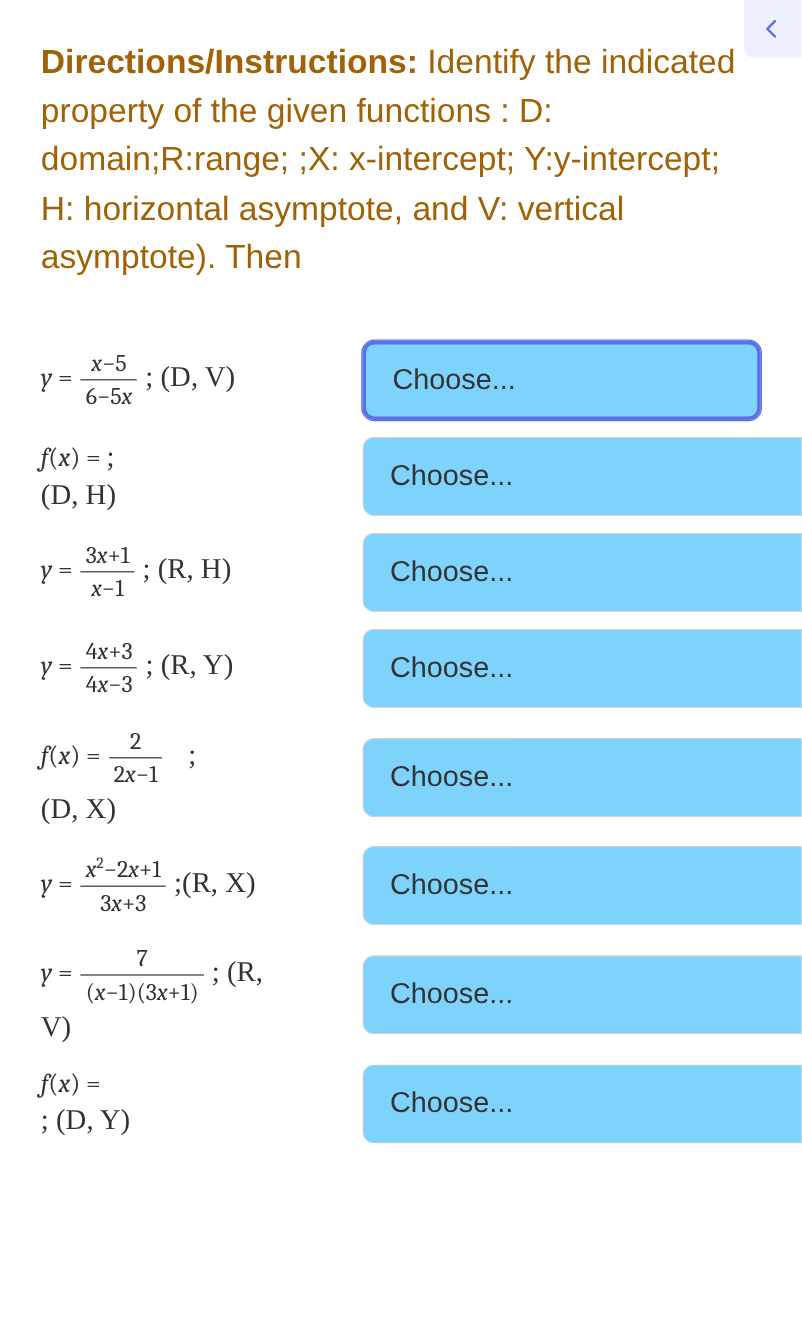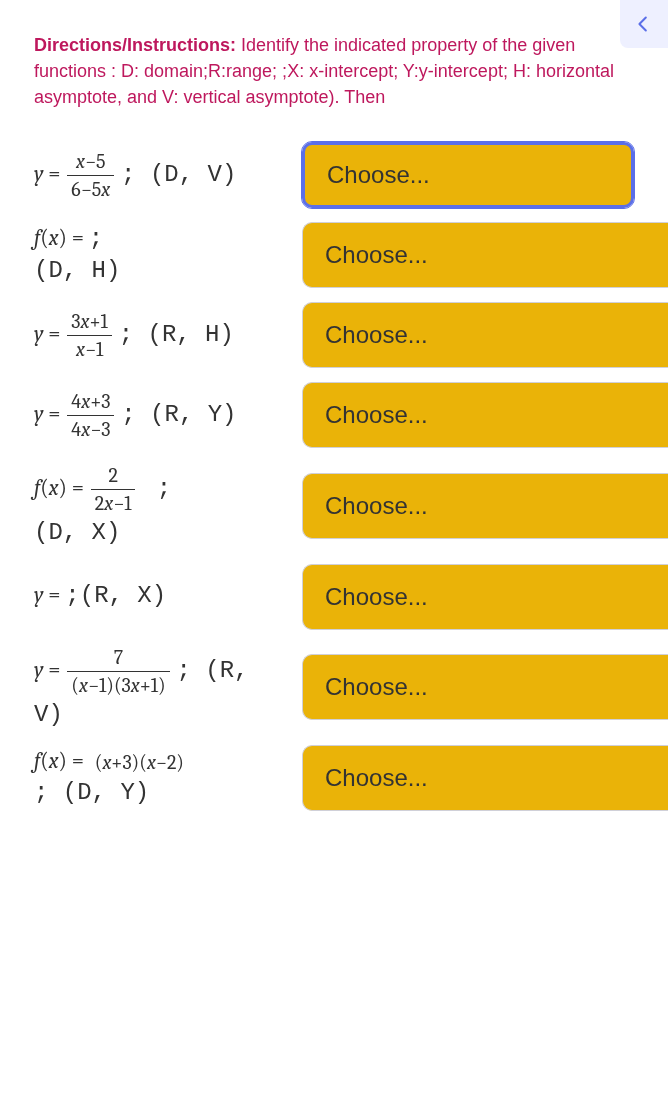--- a/index.html
+++ b/index.html
@@ -21,24 +21,24 @@
     background: #eef0ff;
     border-radius: 0 0 0 8px;
     display: flex;
     align-items: center;
     justify-content: center;
   }
   .content {
     padding: 32px 34px 0 34px;
   }
   .instructions {
-    font-size: 18px;
+    font-size: 28px;
     line-height: 1.45;
-    color: #be185d;
-    margin-bottom: 32px;
+    color: #a16207;
+    margin-bottom: 49px;
   }
   .instructions b { font-weight: 700; }
   .row {
     display: flex;
     align-items: center;
     gap: 22px;
     margin-bottom: 14px;
   }
   .prompt {
     width: 246px;
@@ -53,30 +53,30 @@
     display: inline-block;
     vertical-align: middle;
     text-align: center;
     font-size: 20px;
     margin: 0 2px;
   }
   .frac .num { display:block; padding: 0 4px; border-bottom: 1.5px solid #333; }
   .frac .den { display:block; padding: 0 4px; }
   .sup { font-size: 0.65em; vertical-align: super; }
   .label {
-    font-family: Liberation Mono, monospace;
+    font-family: Liberation Serif, serif;
     font-size: 24px;
     font-style: normal;
   }
   .selector {
     flex: 1;
     min-height: 66px;
     border: 1px solid #d0d0d8;
     border-radius: 10px;
-    background: #eab308;
+    background: #7dd3fc;
     display: flex;
     align-items: center;
     padding: 0 22px;
     font-size: 24px;
     color: #333;
     cursor: pointer;
   }
   .selector.active {
     border: 3px solid #5b6fe8;
     outline: 1px solid #5b6fe8;
@@ -139,40 +139,40 @@
       <span class="i">f</span>(<span class="i">x</span>) = <span class="frac"><span class="num">2</span><span class="den">2<span class="i">x</span>−1</span></span> &nbsp;&nbsp;&nbsp;<span class="label">;</span>
       <br><span class="label">(D, X)</span>
     </div>
     <div class="selector right-clip">
         <span>Choose...</span>
       </div>
   </div>
 
   <div class="row">
     <div class="prompt">
-      <span class="i">y</span> =  <span class="label">;(R, X)</span>
+      <span class="i">y</span> = <span class="frac"><span class="num"><span class="i">x</span><span class="sup">2</span>−2<span class="i">x</span>+1</span><span class="den">3<span class="i">x</span>+3</span></span> <span class="label">;(R, X)</span>
     </div>
     <div class="selector right-clip">
         <span>Choose...</span>
       </div>
   </div>
 
   <div class="row">
     <div class="prompt">
       <span class="i">y</span> = <span class="frac"><span class="num">7</span><span class="den">(<span class="i">x</span>−1)(3<span class="i">x</span>+1)</span></span> <span class="label">; (R,</span>
       <br><span class="label">V)</span>
     </div>
     <div class="selector right-clip">
         <span>Choose...</span>
       </div>
   </div>
 
   <div class="row">
     <div class="prompt">
-      <span class="i">f</span>(<span class="i">x</span>) = <span class="frac"><span class="den">(<span class="i">x</span>+3)(<span class="i">x</span>−2)</span></span>
+      <span class="i">f</span>(<span class="i">x</span>) = <span class="frac"></span>
       <br><span class="label">; (D, Y)</span>
     </div>
     <div class="selector right-clip">
         <span>Choose...</span>
       </div>
   </div>
 
 </div>
 
 </body></html>

